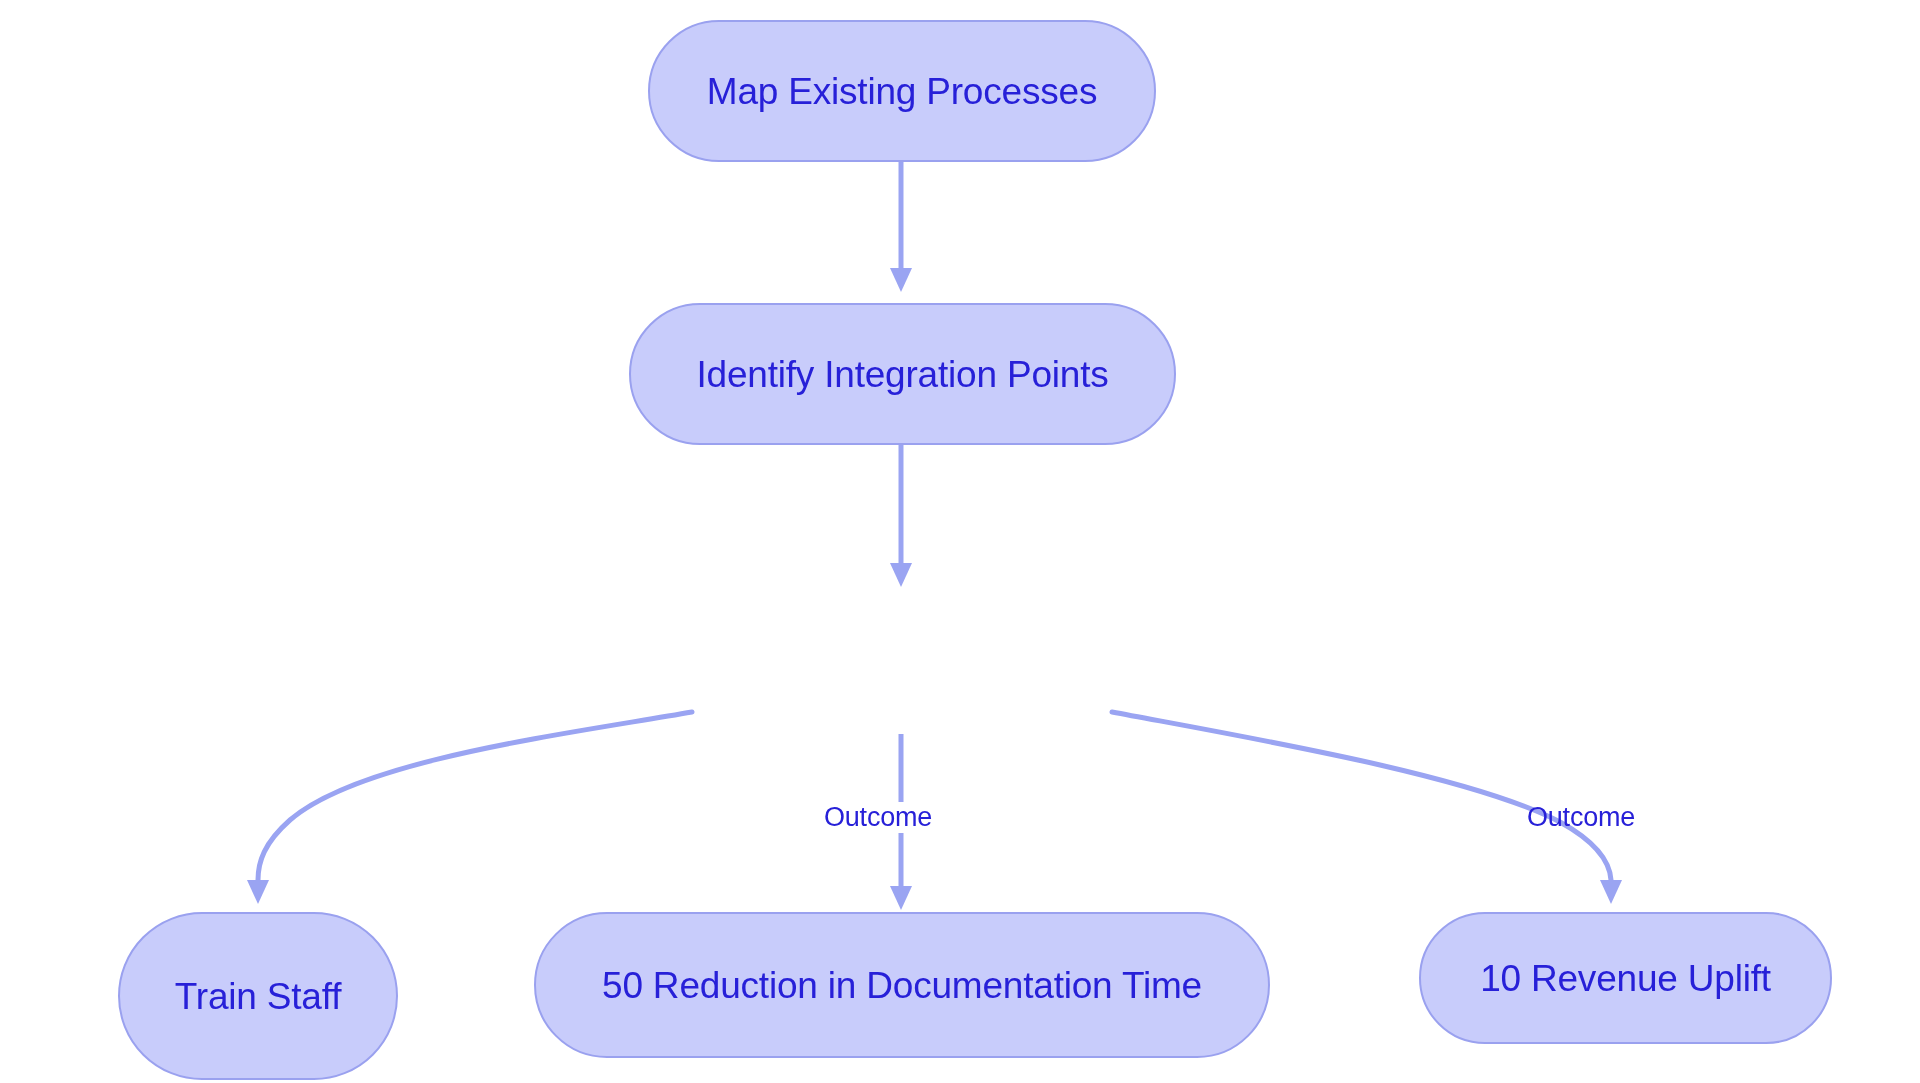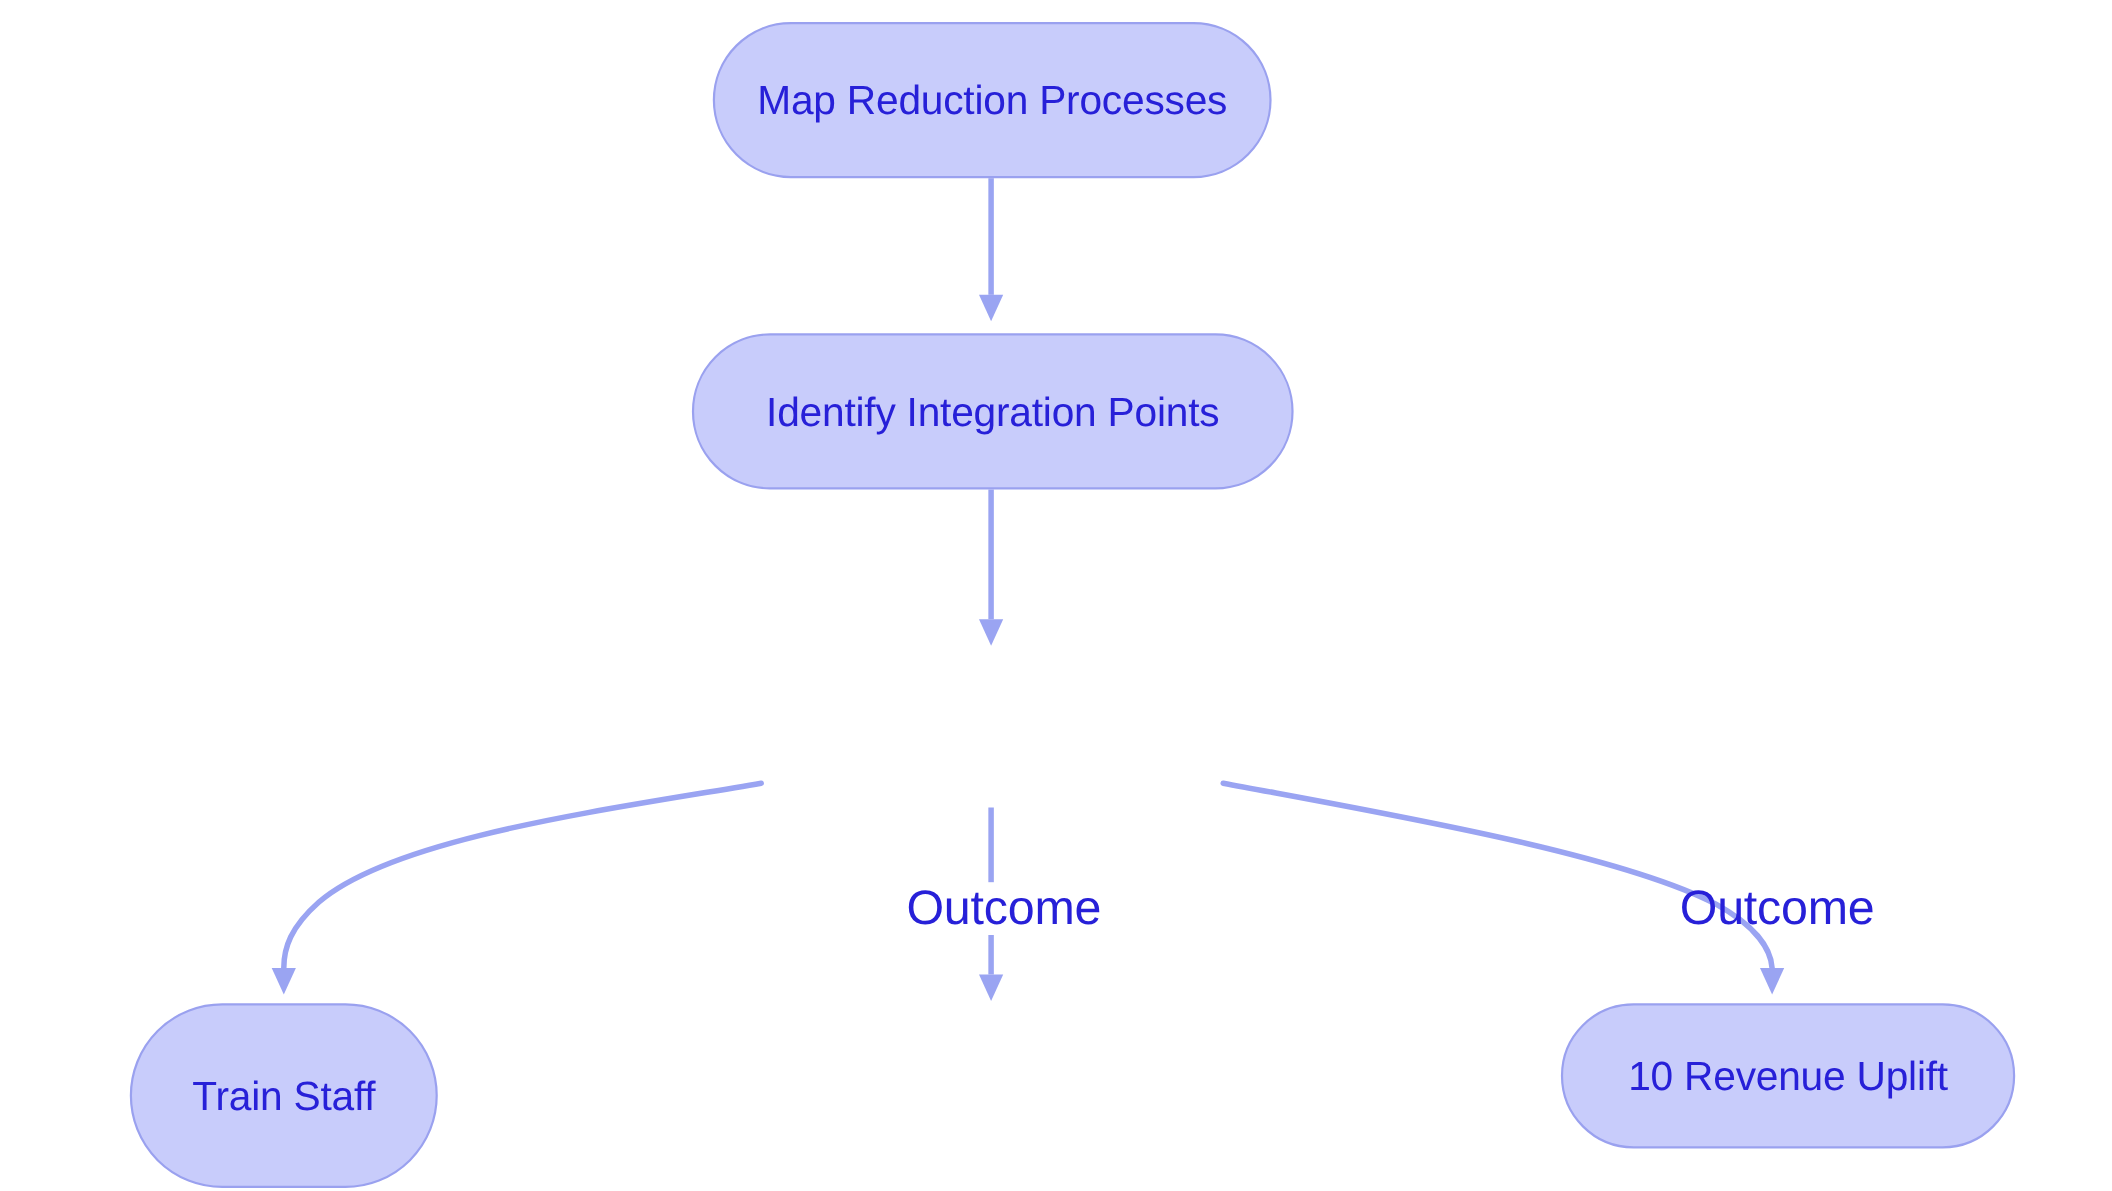--- a/index.html
+++ b/index.html
@@ -44,21 +44,21 @@
     font-weight: 400;
     color: #2720d8;
     line-height: 1;
     white-space: nowrap;
     letter-spacing: -0.2px;
   }
   .edge-label {
     position: absolute;
     z-index: 3;
     font-family: "Liberation Sans", sans-serif;
-    font-size: 44px;
+    font-size: 27px;
     font-weight: 400;
     color: #2720d8;
     line-height: 1;
     white-space: nowrap;
     background: #ffffff;
     padding: 2px 4px;
     letter-spacing: -0.2px;
   }
 </style>
 </head>
@@ -88,32 +88,35 @@
       <polygon points="890,886 912,886 901,910" fill="#9aa4f2"></polygon>
     </g>
 
     <g>
       <path d="M 1112 712 C 1250 738, 1470 775, 1560 822 C 1598 843, 1610 864, 1611 880" stroke="#9aa4f2" stroke-width="5" fill="none" stroke-linecap="round"></path>
       <polygon points="1600,880 1622,880 1611,904" fill="#9aa4f2"></polygon>
     </g>
   </svg>
 
   <div class="node" style="left:648px; top:20px; width:508px; height:142px;">
-    <span class="node-label">Map Reduction Processes</span>
+    <span class="node-label">Map Existing Processes</span>
   </div>
 
   <div class="node" style="left:629px; top:303px; width:547px; height:142px;">
     <span class="node-label">Identify Integration Points</span>
   </div>
 
 
   <div class="node" style="left:118px; top:912px; width:280px; height:168px;">
     <span class="node-label">Train Staff</span>
   </div>
 
+  <div class="node" style="left:534px; top:912px; width:736px; height:146px;">
+    <span class="node-label">50 Reduction in Documentation Time</span>
+  </div>
 
   <div class="node" style="left:1419px; top:912px; width:413px; height:132px;">
     <span class="node-label">10 Revenue Uplift</span>
   </div>
 
   <div class="edge-label" style="left:820px; top:802px;">Outcome</div>
 
   <div class="edge-label" style="left:1523px; top:802px; background:transparent;">Outcome</div>
 
 </div>

